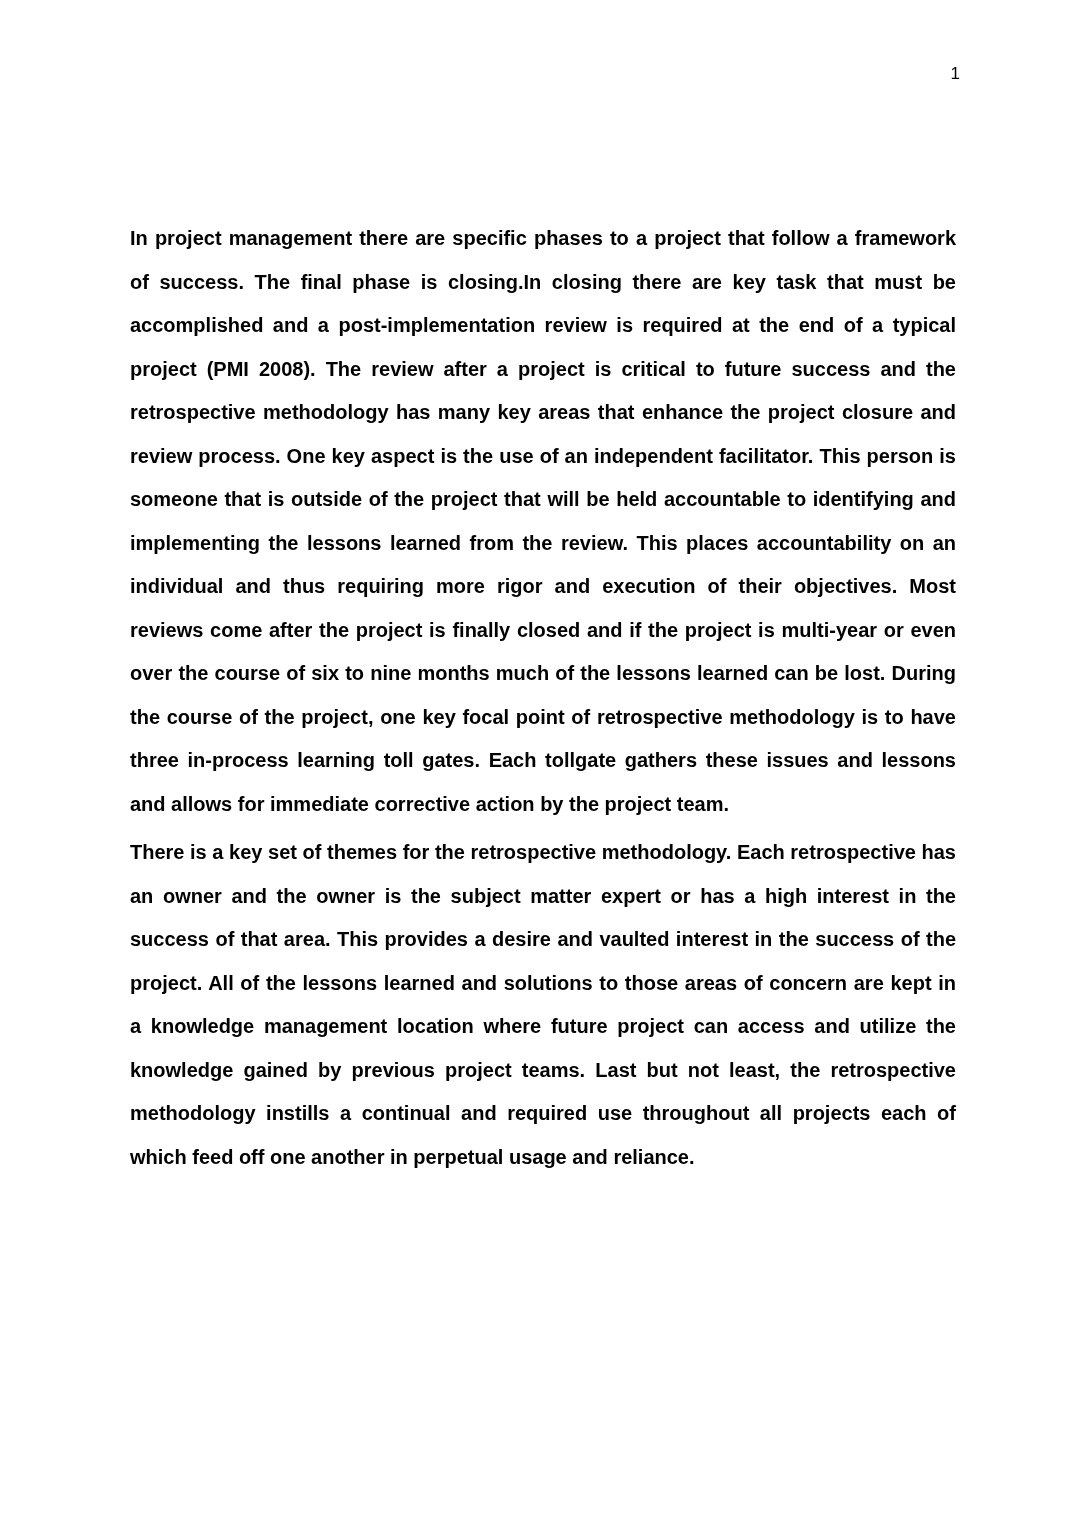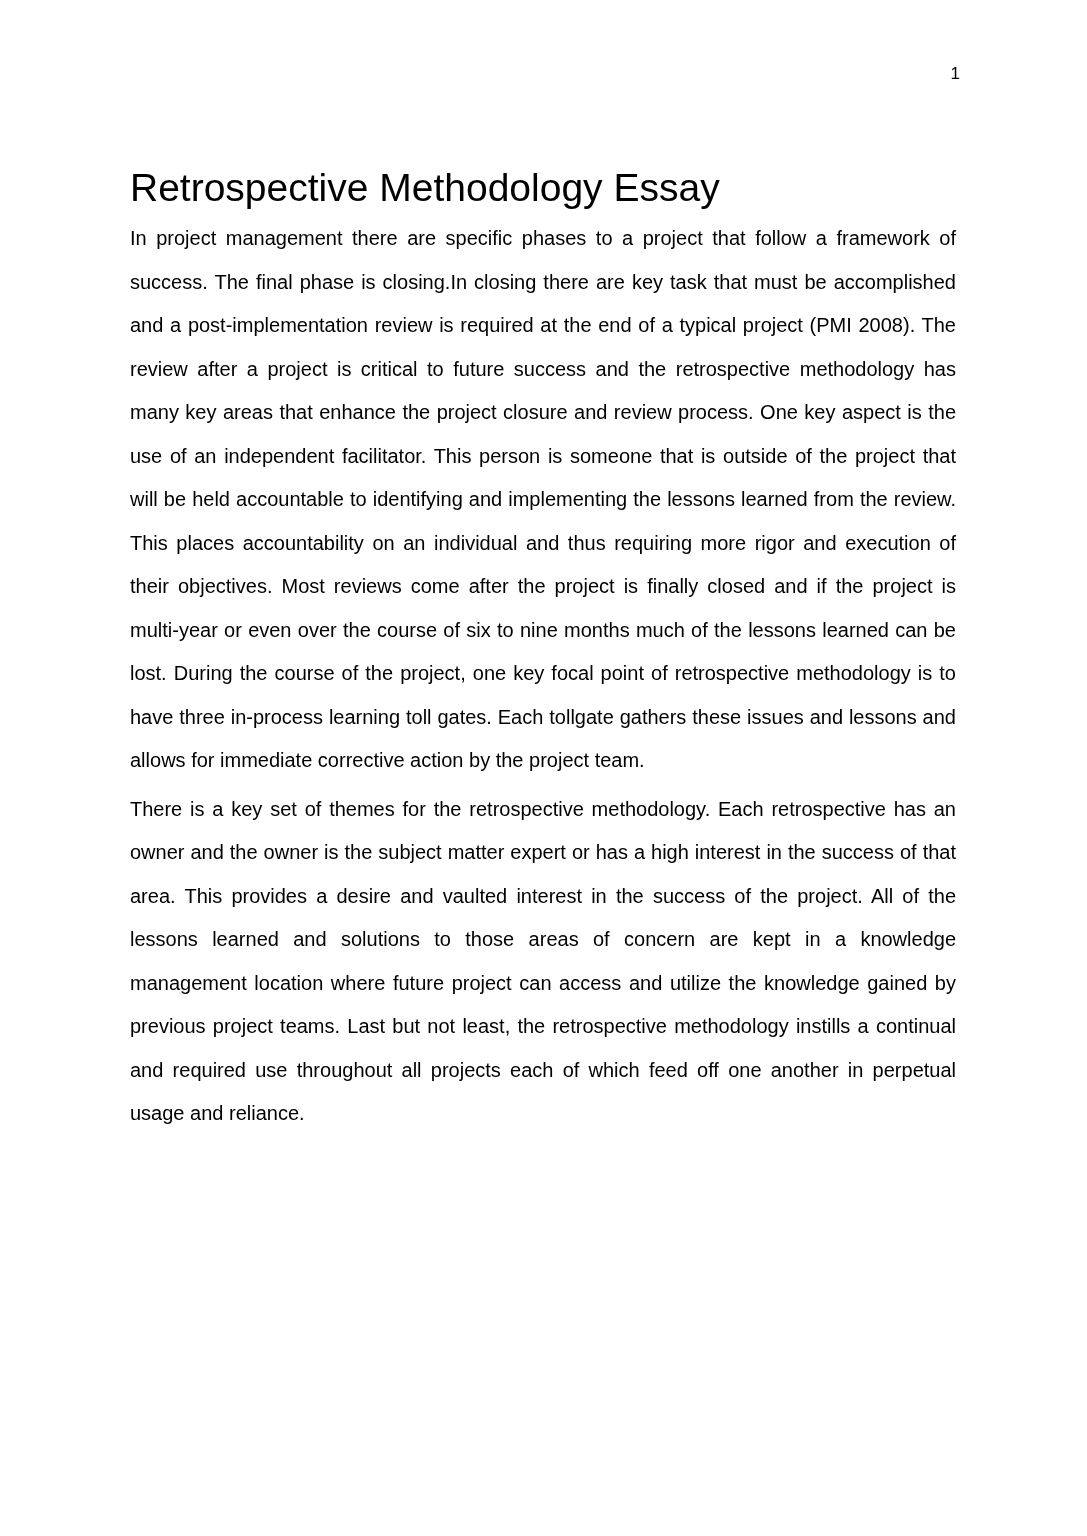--- a/index.html
+++ b/index.html
@@ -44,32 +44,32 @@
     top: 217px;
     left: 130px;
     width: 826px;
     font-size: 20px;
     line-height: 43.5px;
     text-align: justify;
     color: #000000;
   }
   .doc-body p {
     margin: 0;
+    font-weight: bold;
   }
   .doc-body p + p {
     margin-top: 5px;
   }
 </style>
 </head>
 <body>
 
 <div class="page">
 
   <div class="page-number">1</div>
 
-  <h1 class="doc-title">Retrospective Methodology Essay</h1>
 
   <div class="doc-body">
     <p>In project management there are specific phases to a project that follow a framework of success. The final phase is closing.In closing there are key task that must be accomplished and a post-implementation review is required at the end of a typical project (PMI 2008). The review after a project is critical to future success and the retrospective methodology has many key areas that enhance the project closure and review process. One key aspect is the use of an independent facilitator. This person is someone that is outside of the project that will be held accountable to identifying and implementing the lessons learned from the review. This places accountability on an individual and thus requiring more rigor and execution of their objectives. Most reviews come after the project is finally closed and if the project is multi-year or even over the course of six to nine months much of the lessons learned can be lost. During the course of the project, one key focal point of retrospective methodology is to have three in-process learning toll gates. Each tollgate gathers these issues and lessons and allows for immediate corrective action by the project team.</p>
     <p>There is a key set of themes for the retrospective methodology. Each retrospective has an owner and the owner is the subject matter expert or has a high interest in the success of that area. This provides a desire and vaulted interest in the success of the project. All of the lessons learned and solutions to those areas of concern are kept in a knowledge management location where future project can access and utilize the knowledge gained by previous project teams. Last but not least, the retrospective methodology instills a continual and required use throughout all projects each of which feed off one another in perpetual usage and reliance.</p>
   </div>
 
 </div>
 
 </body></html>

